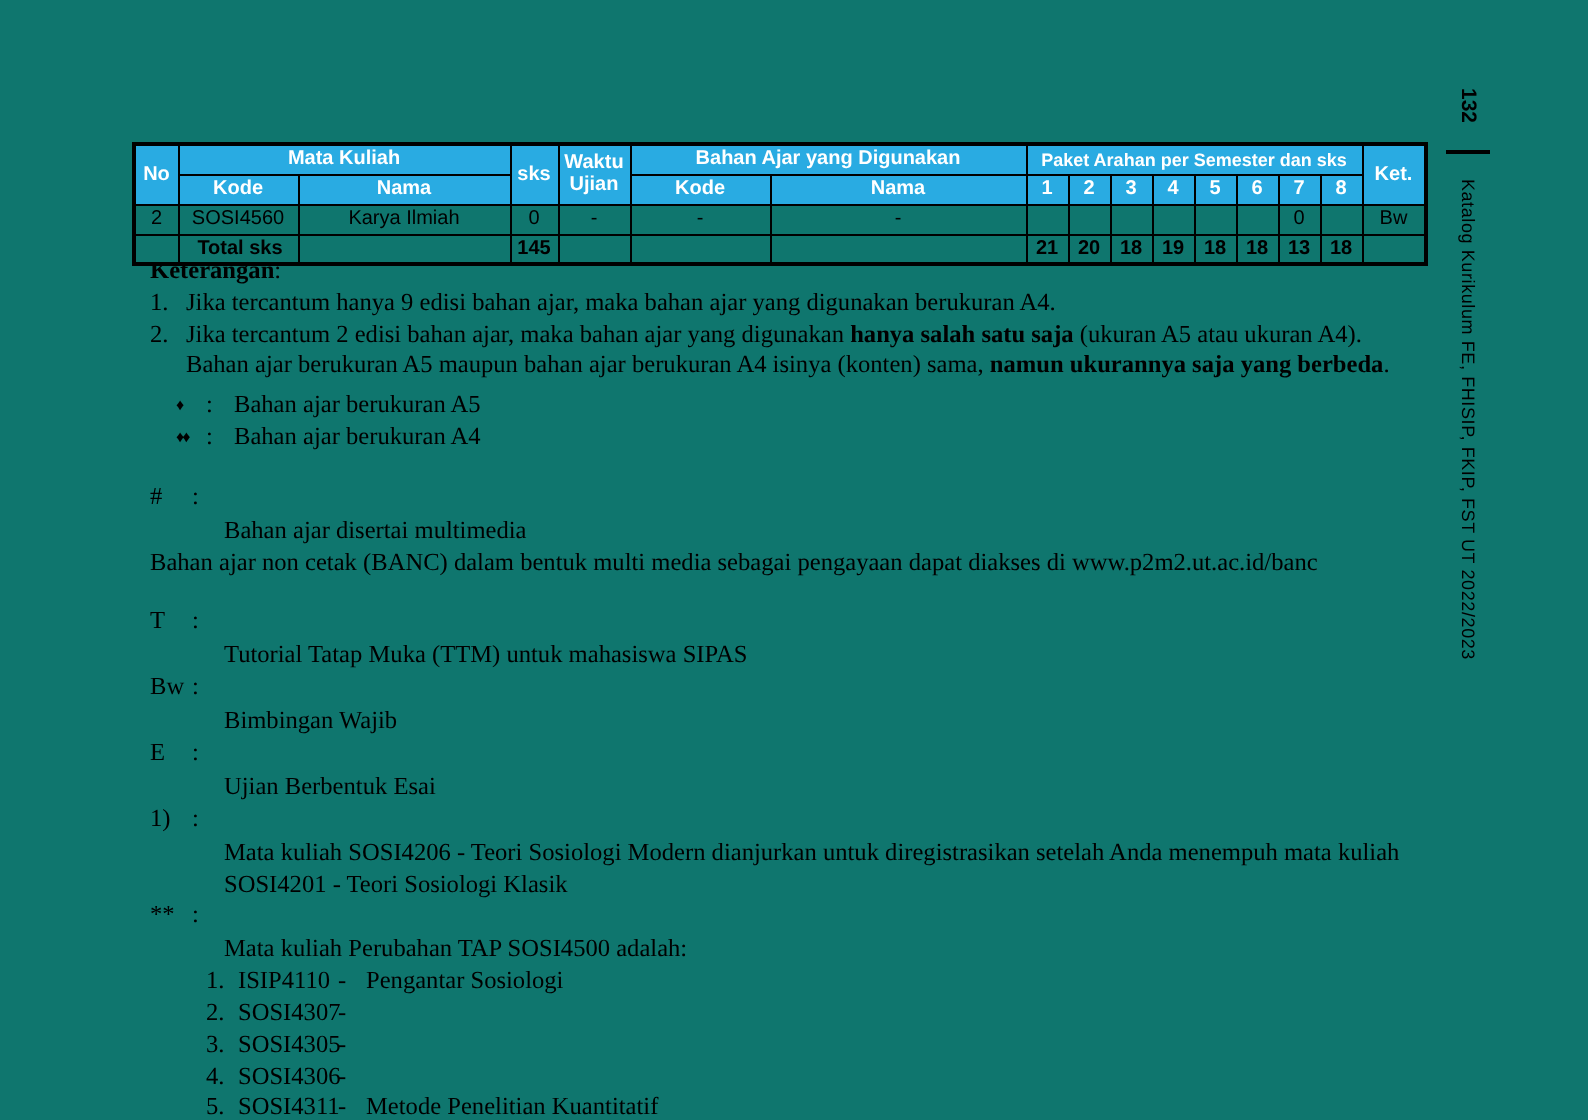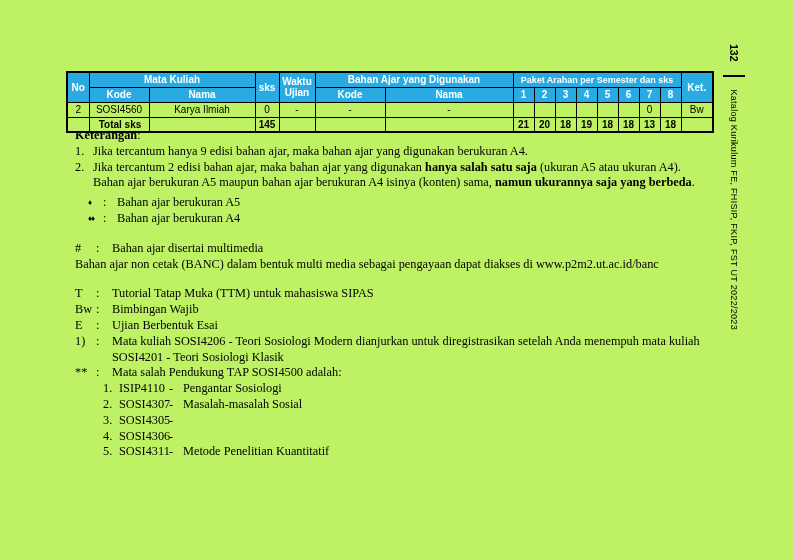--- a/index.html
+++ b/index.html
@@ -1,18 +1,18 @@
 <!DOCTYPE html>
 <html><head>
 <meta charset="utf-8">
 <style>
   * { margin:0; padding:0; box-sizing:border-box; }
   html,body { background:#ffffff; }
   .page {
-    position:relative; width:794px; height:560px; background:#bef264;
+    position:relative; width:794px; height:560px; background:#0f766e;
     overflow:hidden; color:#000;text-decoration:underline;
   }
 
   
   .tbl-wrap { position:absolute; left:66px; top:71px; }
   table.curr {
     border-collapse:collapse; table-layout:fixed; width:646px;
     font-family:"Liberation Sans", sans-serif; font-size:10px;
     border:2px solid #000;
   }
@@ -38,21 +38,21 @@
   .num { width:18px; flex:0 0 18px; }
   .ntext { flex:1; }
   .bullets { margin-top:4px; }
   .brow { display:flex; padding-left:13px; }
   .bsym { width:15px; flex:0 0 15px; font-size:8px; line-height:15.8px; letter-spacing:-1px; }
   .bcolon { width:9px; flex:0 0 9px; }
   .btext { flex:1; padding-left:5px; }
   .lrow { display:flex; }
   .lsym { width:21px; flex:0 0 21px; }
   .lcolon { width:10px; flex:0 0 10px; }
-  .ltext { flex:1; padding-left:6px; }
+  .ltext { flex:1; padding-left:6px;margin-top:17px; }
   .gap { height:14px; }
   .tap { margin-left:28px; }
   .trow { display:flex; }
   .tnum { width:16px; flex:0 0 16px; }
   .tcode { width:50px; flex:0 0 50px; }
   .tdash { width:14px; flex:0 0 14px; text-align:left; }
   .tname { flex:1; }
 
   
   .sidebar {
@@ -210,35 +210,34 @@
       <span class="ltext">Ujian Berbentuk Esai</span>
     </div>
     <div class="lrow">
       <span class="lsym">1)</span>
       <span class="lcolon">:</span>
       <span class="ltext">Mata kuliah SOSI4206 - Teori Sosiologi Modern dianjurkan untuk diregistrasikan setelah Anda menempuh mata kuliah SOSI4201 - Teori Sosiologi Klasik</span>
     </div>
     <div class="lrow">
       <span class="lsym">**</span>
       <span class="lcolon">:</span>
-      <span class="ltext">Mata salah Pendukung TAP SOSI4500 adalah:</span>
+      <span class="ltext">Mata kuliah Perubahan TAP SOSI4500 adalah:</span>
     </div>
 
     <div class="tap">
       <div class="trow">
         <span class="tnum">1.</span>
         <span class="tcode">ISIP4110</span>
         <span class="tdash">-</span>
         <span class="tname">Pengantar Sosiologi</span>
       </div>
       <div class="trow">
         <span class="tnum">2.</span>
         <span class="tcode">SOSI4307</span>
         <span class="tdash">-</span>
-        <span class="tname">Masalah-masalah Sosial</span>
       </div>
       <div class="trow">
         <span class="tnum">3.</span>
         <span class="tcode">SOSI4305</span>
         <span class="tdash">-</span>
       </div>
       <div class="trow">
         <span class="tnum">4.</span>
         <span class="tcode">SOSI4306</span>
         <span class="tdash">-</span>

